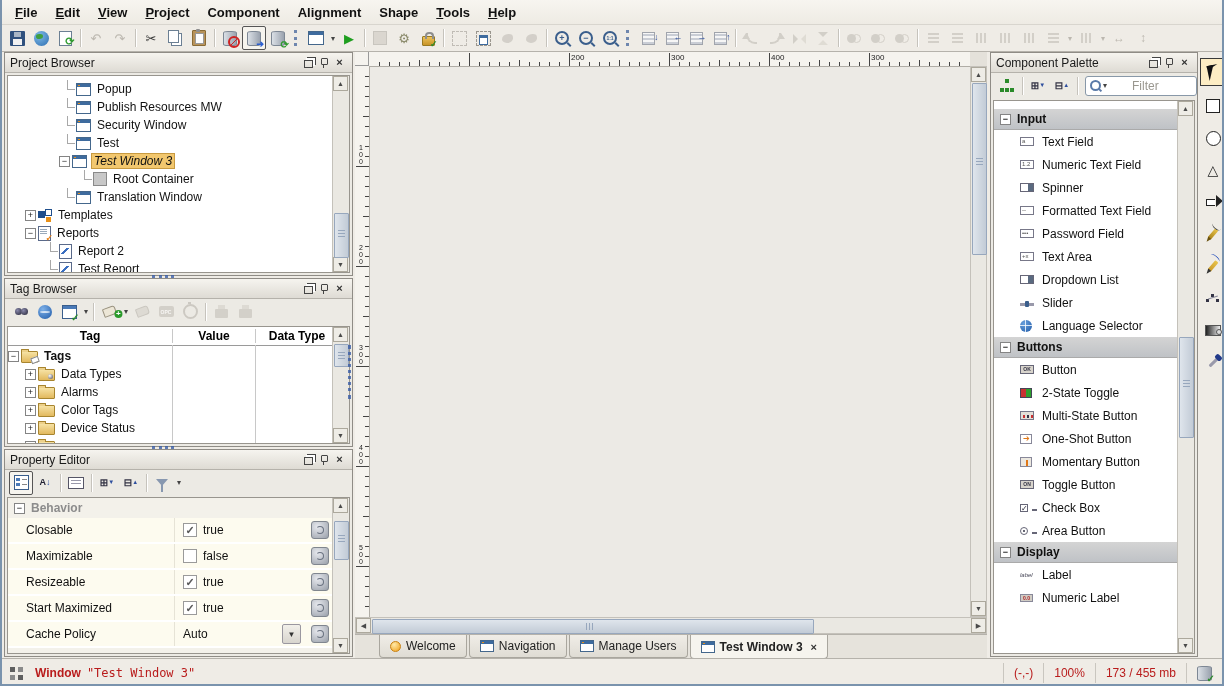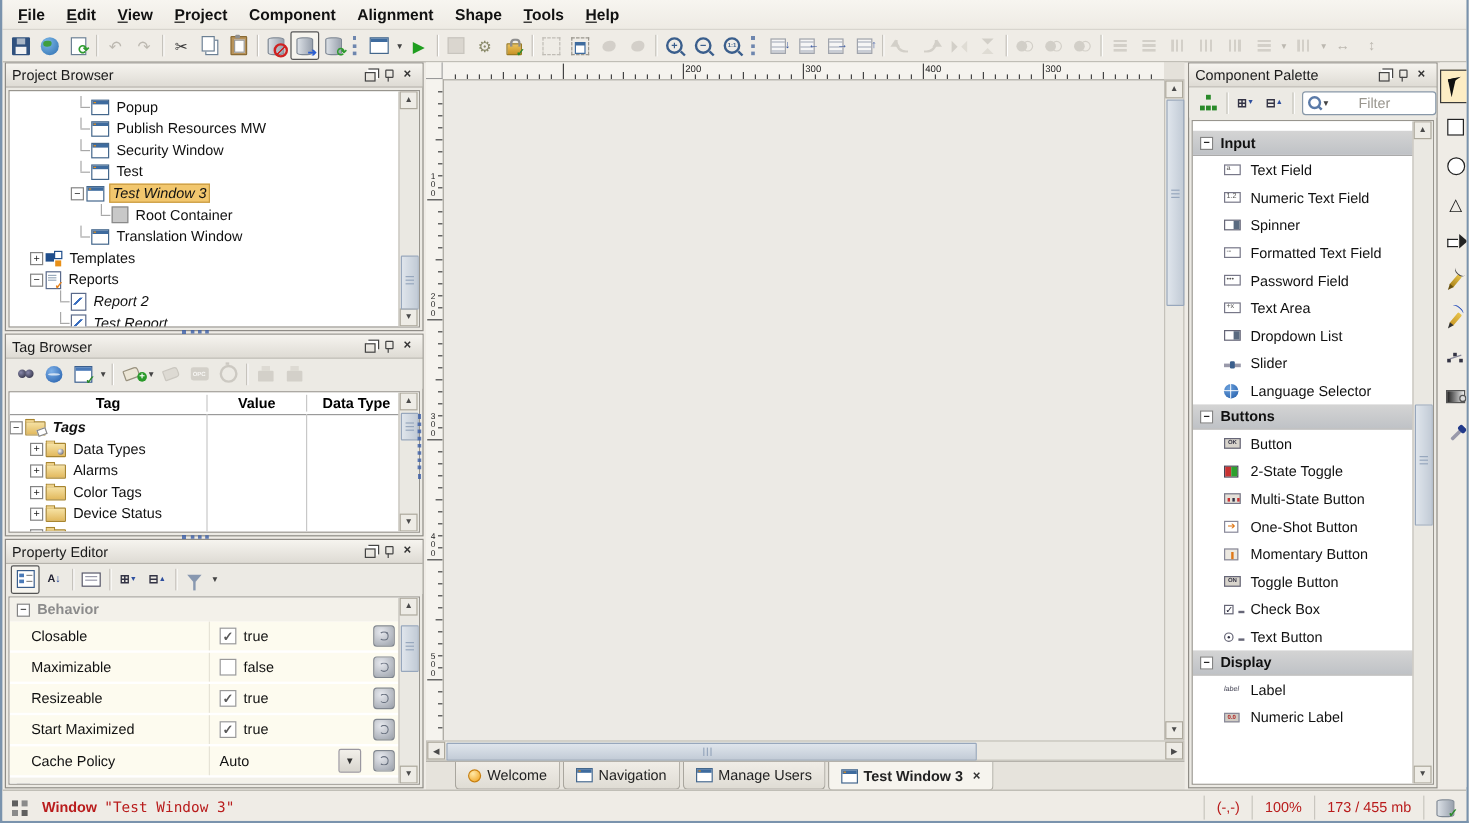--- a/index.html
+++ b/index.html
@@ -93,21 +93,21 @@
   
   .tree{position:absolute;inset:0;overflow:hidden;font-size:12px;color:#111;}
   .trow{height:18px;display:flex;align-items:center;white-space:nowrap;position:relative;}
   .elbow{width:17px;height:18px;position:relative;flex:0 0 17px;}
   .elbow::before{content:"";position:absolute;left:8px;top:0;height:9px;border-left:1px solid #a8a8a8;}
   .elbow::after{content:"";position:absolute;left:8px;top:9px;width:8px;border-top:1px solid #a8a8a8;}
   .toggle{width:9px;height:9px;border:1px solid #848484;background:#fff;display:flex;align-items:center;justify-content:center;
     font-size:9px;line-height:7px;color:#222;margin-right:2px;flex:0 0 9px;box-sizing:content-box;z-index:1;}
   .tlabel{margin-left:4px;padding:0 2px;}
   .tlabel.sel{background:#f2c76e;border:1px solid #c89a40;font-style:italic;}
-  .tlabel.ital{font-style:italic;}
+  .tlabel.ital{}
   .tlabel.bold{font-weight:bold;}
   
   .ti{flex:0 0 auto;display:inline-block;position:relative;}
   .ti-window{width:13px;height:11px;background:#fff;border:1px solid #44678c;}
   .ti-window::before{content:"";position:absolute;top:0;left:0;right:0;height:3px;background:#3e6b9e;}
   .ti-window::after{content:"";position:absolute;top:1px;left:1px;width:2px;height:1px;background:#e89018;}
   .ti-container{width:12px;height:12px;background:#c8c8c8;border:1px solid #8a8a8a;}
   .ti-template{width:14px;height:12px;}
   .ti-template::before{content:"";position:absolute;left:0;top:2px;width:7px;height:7px;background:#1f4e8c;}
   .ti-template::after{content:"";position:absolute;right:0;top:0;width:5px;height:5px;border:1px solid #1f4e8c;background:#fff;box-shadow:0 7px 0 -1px #e89018;}
@@ -1054,21 +1054,21 @@
           <div class="cp-item">
             <span class="pic">
               <span class="mi-cbx mi-dash">✓</span>
             </span>
             <span>Check Box</span>
           </div>
           <div class="cp-item">
             <span class="pic">
               <span class="mi-radio mi-dash"></span>
             </span>
-            <span>Text Button</span>
+            <span>Area Button</span>
           </div>
           <div class="cp-sec">
             <span class="toggle">−</span>
             <span>Display</span>
           </div>
           <div class="cp-item">
             <span class="pic">
               <span class="mi-label">label</span>
             </span>
             <span>Label</span>

